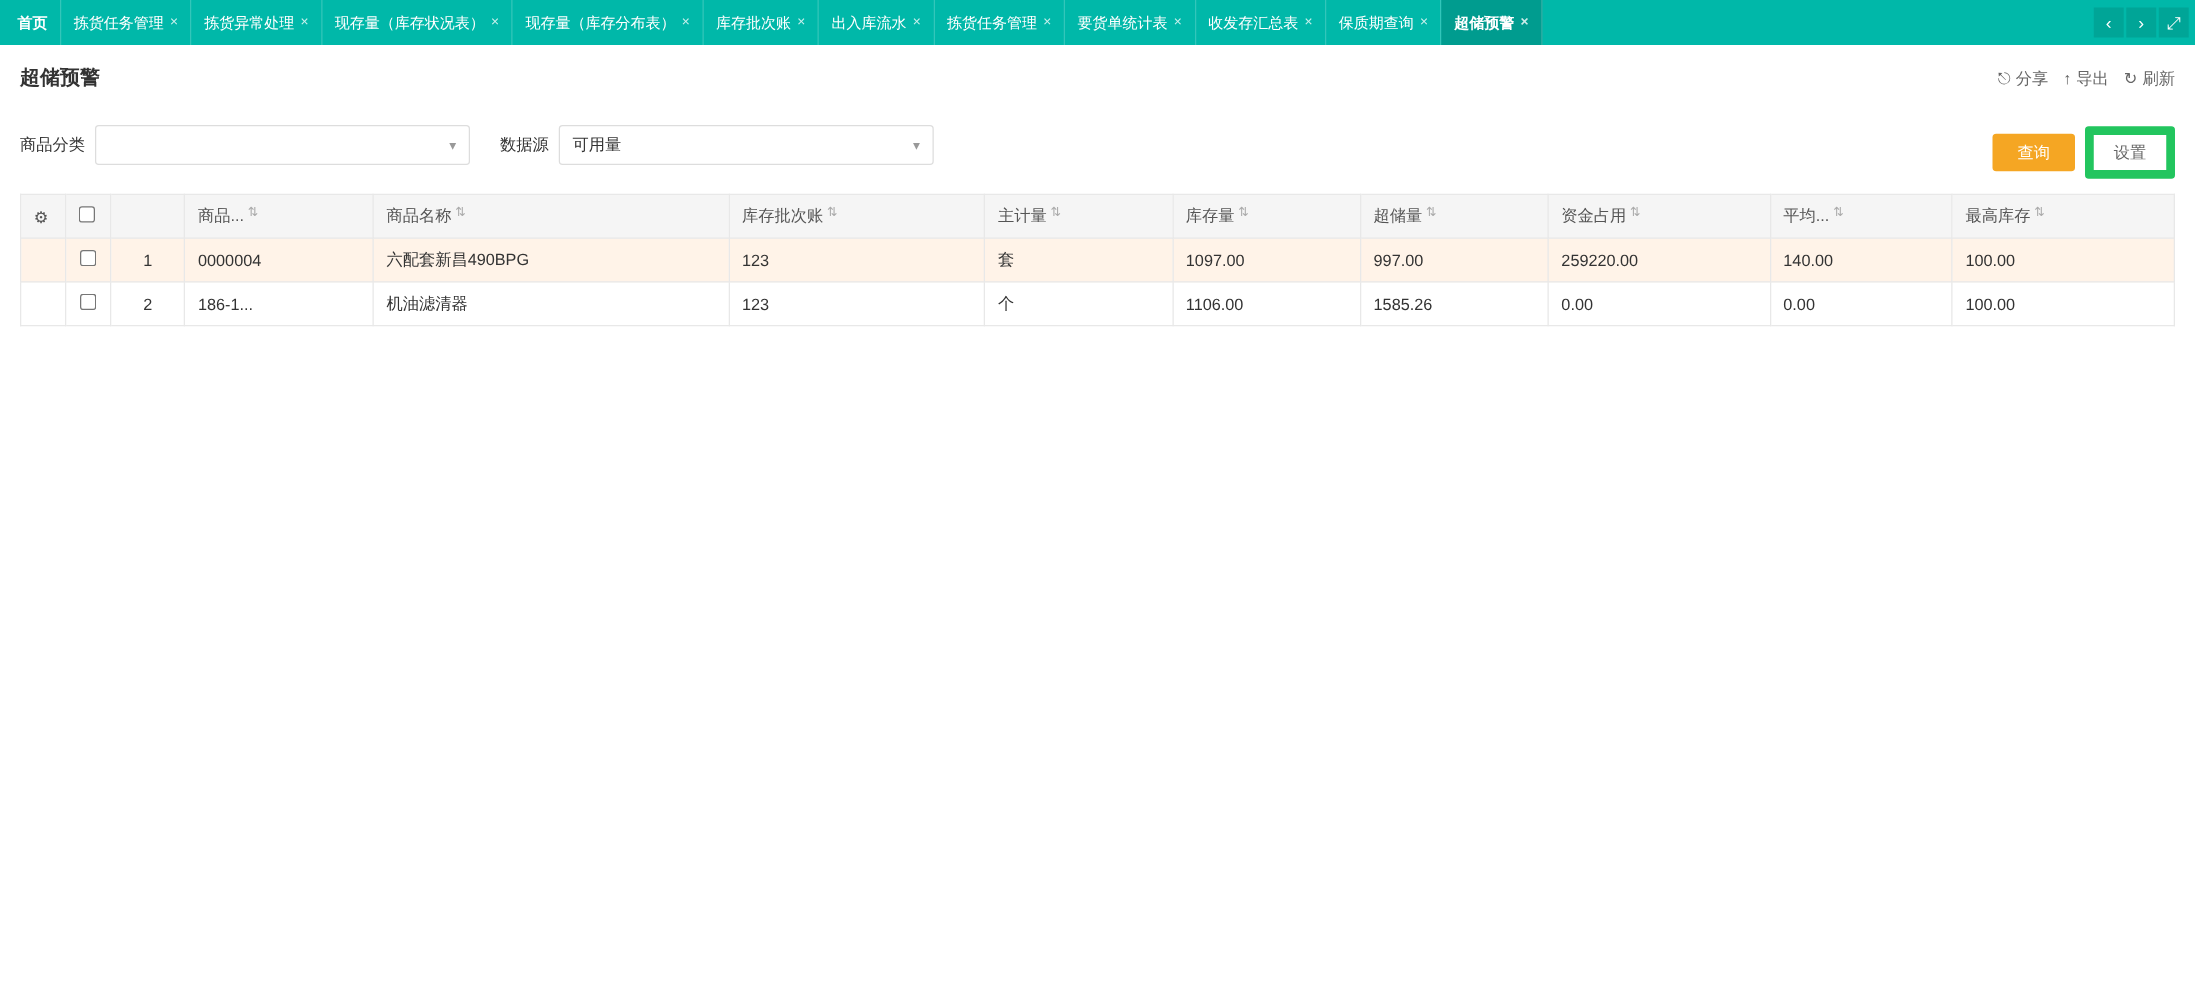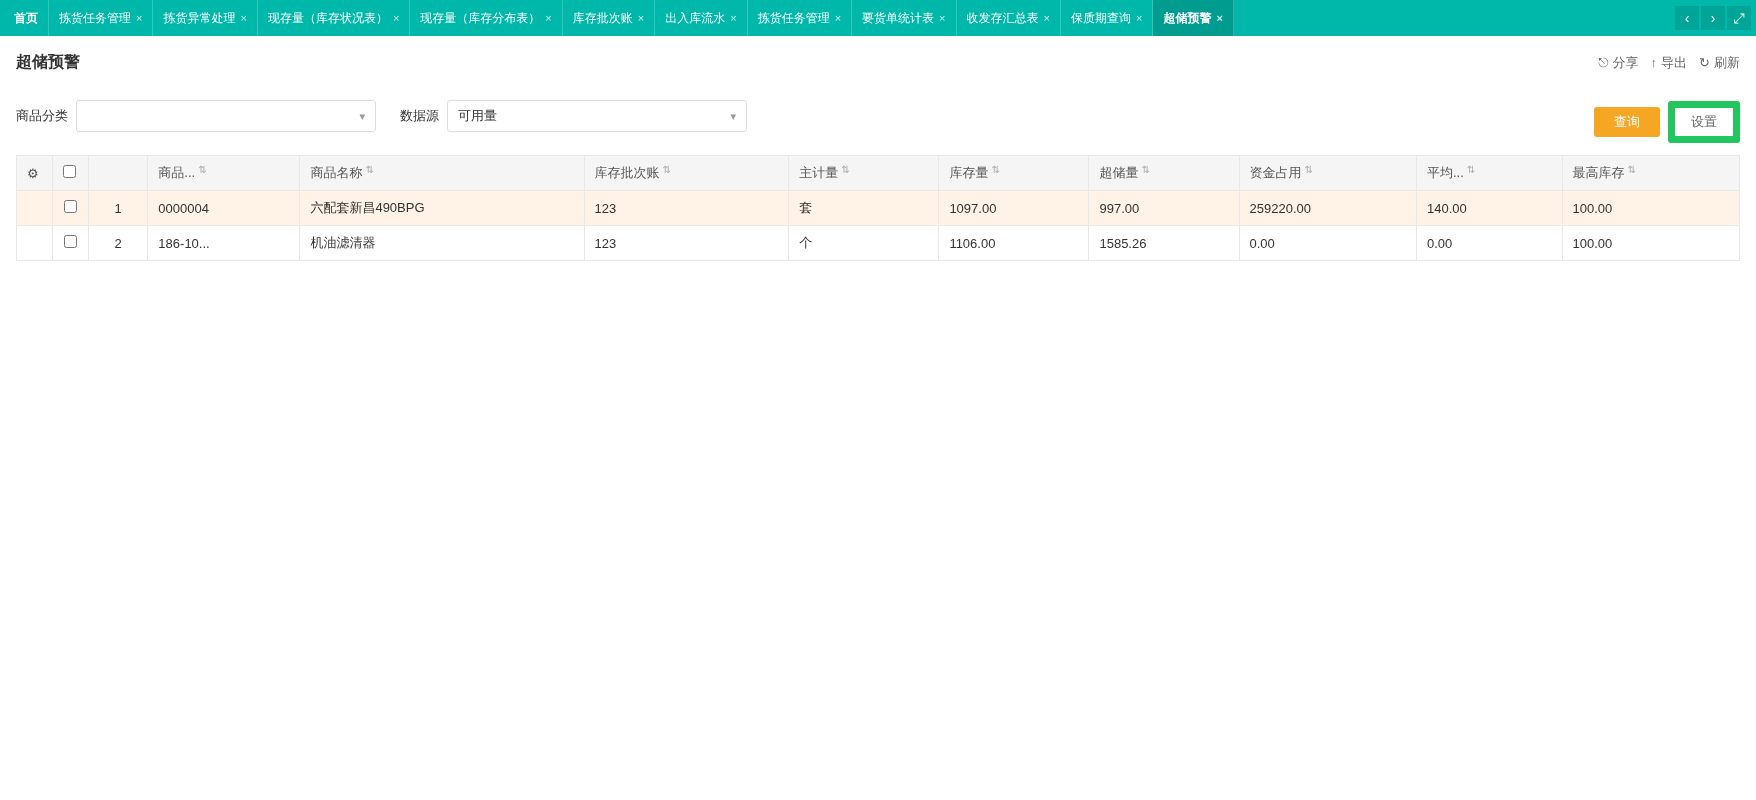--- a/index.html
+++ b/index.html
@@ -362,21 +362,21 @@
     <td class="td-right">1097.00</td>
     <td class="td-right">997.00</td>
     <td class="td-right">259220.00</td>
     <td class="td-right">140.00</td>
     <td class="td-right">100.00</td>
   </tr>
         <tr class="row-normal">
     <td class="td-center"></td>
     <td class="td-center"><input type="checkbox" style=""></td>
     <td class="td-center row-num">2</td>
-    <td>186-10...</td>
+    <td>186-1...</td>
     <td>机油滤清器</td>
     <td>123</td>
     <td>个</td>
     <td class="td-right">1106.00</td>
     <td class="td-right">1585.26</td>
     <td class="td-right">0.00</td>
     <td class="td-right">0.00</td>
     <td class="td-right">100.00</td>
   </tr>
       </tbody>

